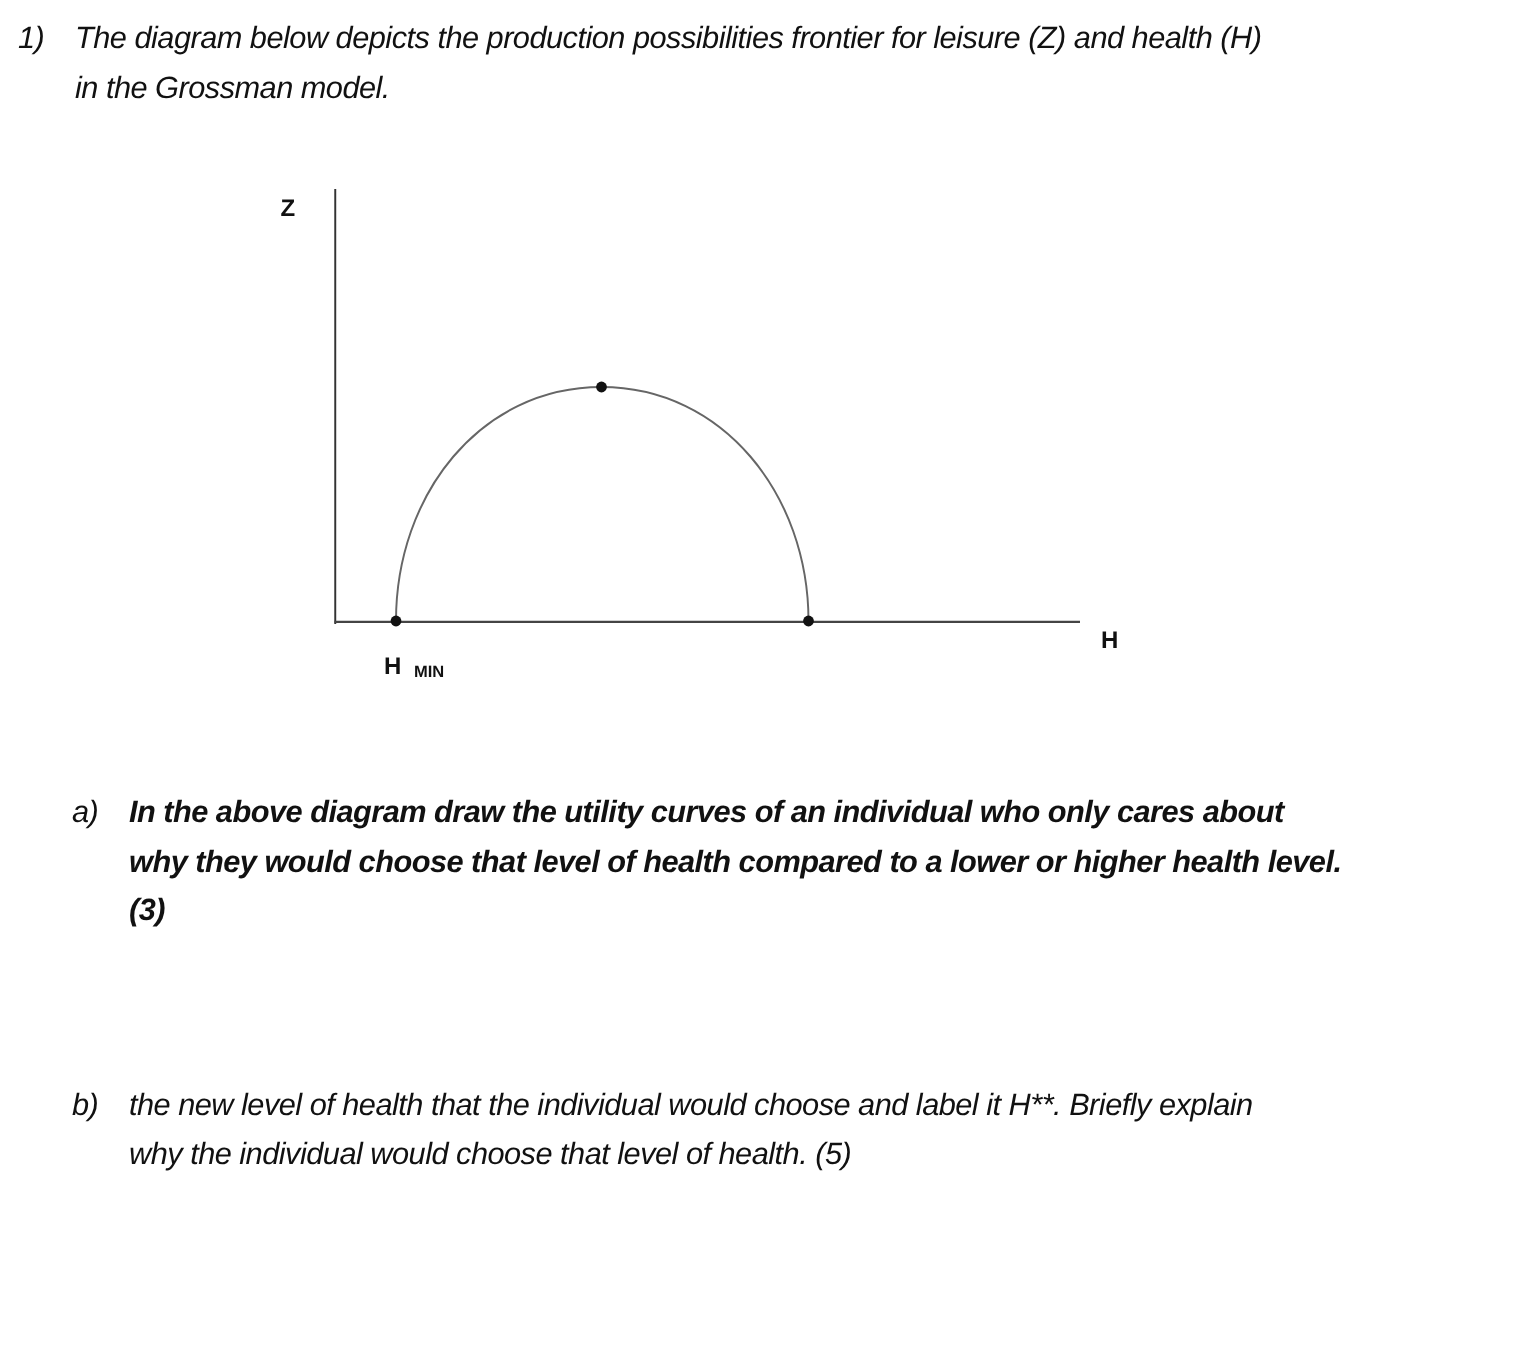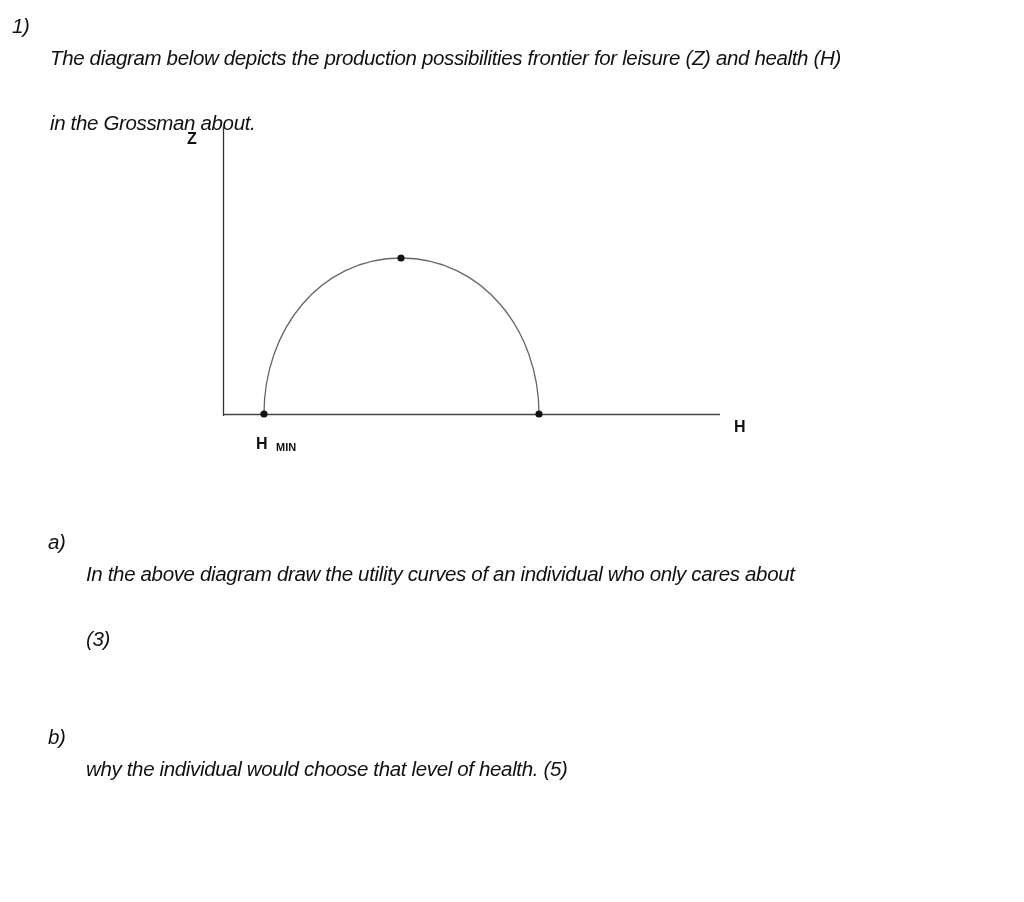--- a/index.html
+++ b/index.html
@@ -1,39 +1,39 @@
 <!DOCTYPE html>
 <html><head>
 <meta charset="utf-8">
 <style>
   html, body { margin: 0; padding: 0; background: #ffffff; }
   body { width: 1024px; height: 902px; position: relative; overflow: hidden;
          font-family: "Liberation Sans", sans-serif; color: #111; }
   .q { position: absolute; font-style: italic; font-size: 20.5px; line-height: 32.5px; letter-spacing: -0.35px; }
   .q .num { position: absolute; left: 0; top: 0; }
   .q .body { position: absolute; white-space: nowrap; }
-  .line { display: block; margin-top: 32px; }
+  .line { display: block; }
   #q1 { left: 12px; top: 10px; }
   #q1 .body { left: 38px; }
   #qa { left: 48px; top: 526px; }
-  #qa .body { left: 38px; }
+  #qa .body { left: 38px; font-weight: bold; }
   #qb { left: 48px; top: 721px; }
   #qb .body { left: 38px; }
   svg { position: absolute; left: 0; top: 0; }
   .axis-label { font-family: "Liberation Sans", sans-serif; font-weight: bold; font-size: 16px; fill: #111; }
   .sub-label { font-family: "Liberation Sans", sans-serif; font-weight: bold; font-size: 11px; fill: #111; }
 </style>
 </head>
 <body>
 
 <div id="q1" class="q">
   <span class="num">1)</span>
   <div class="body">
     <span class="line">The diagram below depicts the production possibilities frontier for leisure (Z) and health (H)</span>
-    <span class="line">in the Grossman about.</span>
+    <span class="line">in the Grossman model.</span>
   </div>
 </div>
 
 <svg width="1024" height="902">
 
   <line x1="223.5" y1="126" x2="223.5" y2="416" stroke="#333" stroke-width="1.3"></line>
 
   <line x1="223" y1="414.5" x2="720" y2="414.5" stroke="#444" stroke-width="1.5"></line>
 
   <path d="M264,414 C264,330 320,258 401,258 C482,258 539,330 539,414" fill="none" stroke="#666" stroke-width="1.3"></path>
@@ -45,22 +45,24 @@
   <text class="axis-label" x="187" y="144">Z</text>
   <text class="axis-label" x="734" y="432">H</text>
   <text class="axis-label" x="256" y="449">H</text>
   <text class="sub-label" x="276" y="451">MIN</text>
 </svg>
 
 <div id="qa" class="q">
   <span class="num">a)</span>
   <div class="body">
     <span class="line">In the above diagram draw the utility curves of an individual who only cares about</span>
+    <span class="line">why they would choose that level of health compared to a lower or higher health level.</span>
     <span class="line">(3)</span>
   </div>
 </div>
 
 <div id="qb" class="q">
   <span class="num">b)</span>
   <div class="body">
+    <span class="line">the new level of health that the individual would choose and label it H**. Briefly explain</span>
     <span class="line">why the individual would choose that level of health. (5)</span>
   </div>
 </div>
 
 </body></html>

